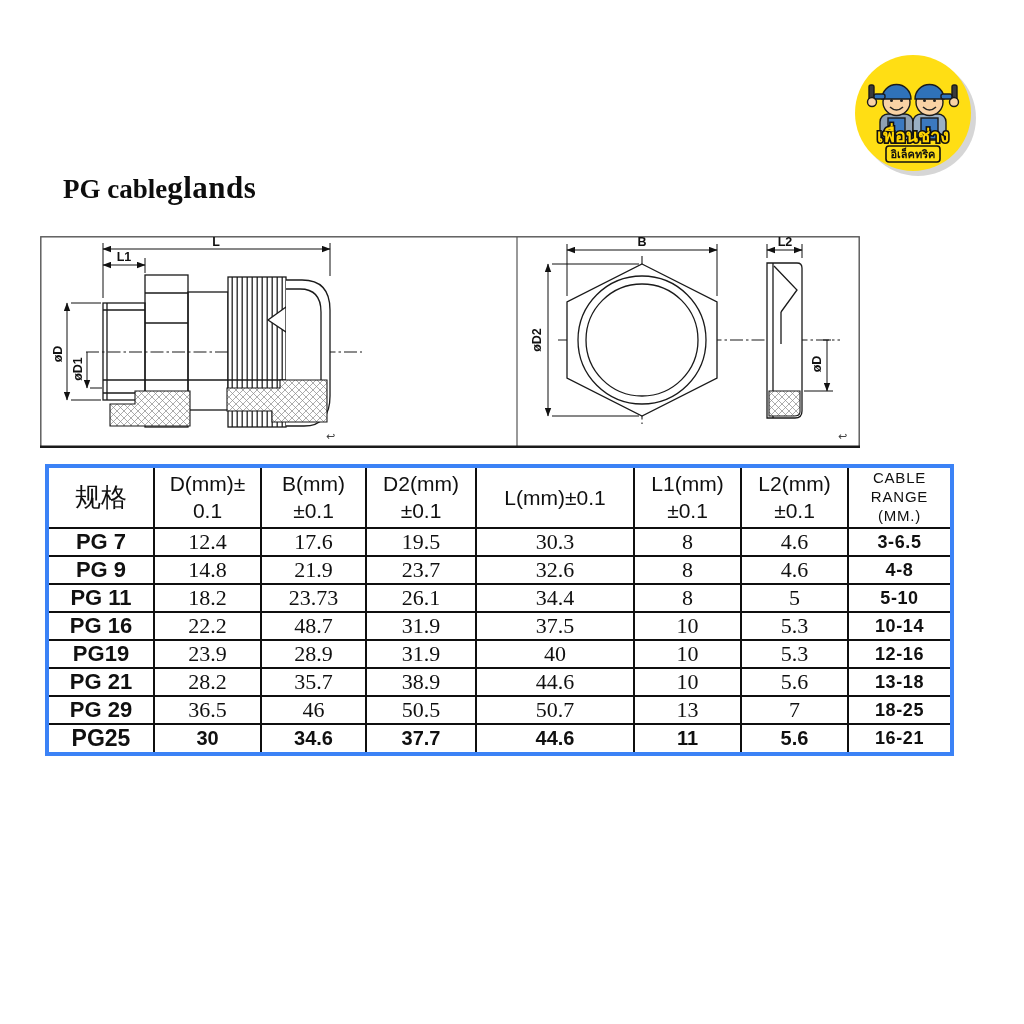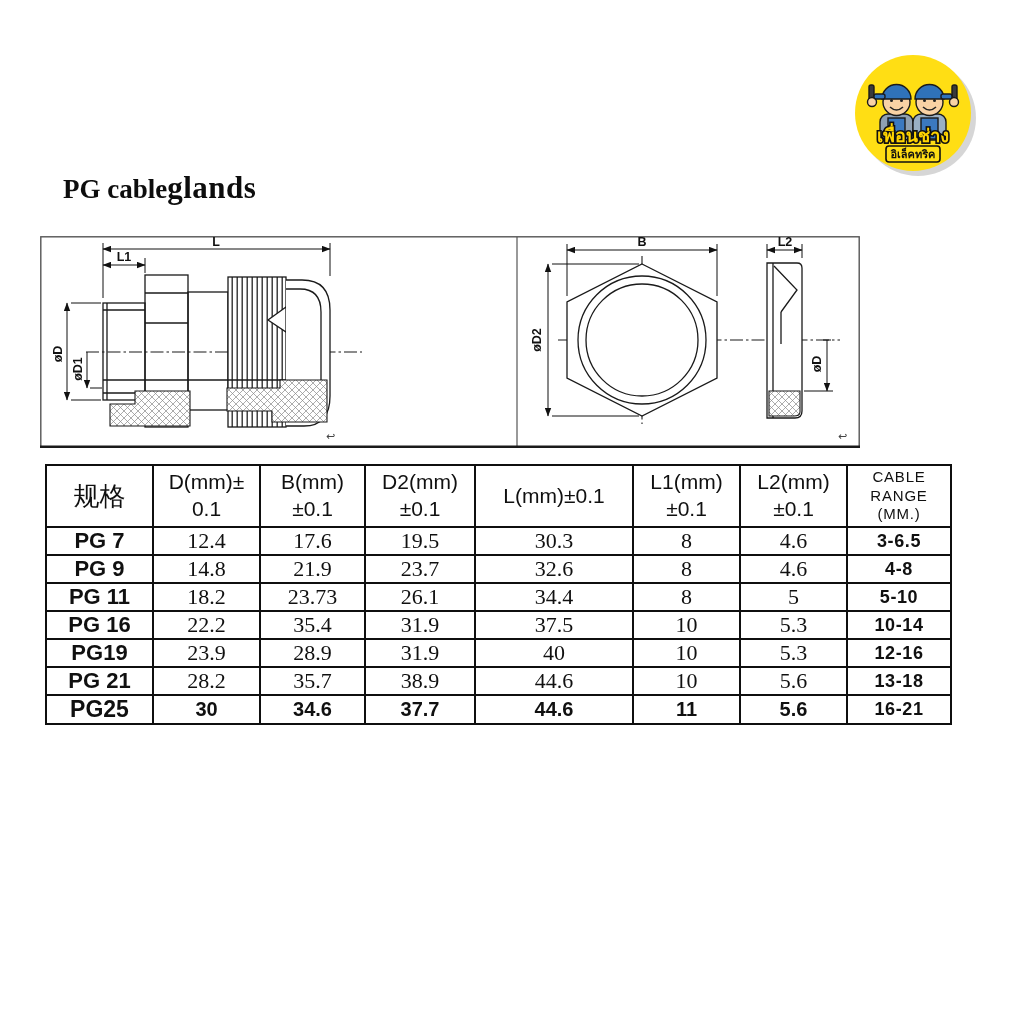--- a/index.html
+++ b/index.html
@@ -9,21 +9,21 @@
   .logo{position:absolute;left:852px;top:52px;}
 
   .title{position:absolute;left:63px;top:170px;font-family:"Liberation Serif", serif;
          font-weight:bold;color:#0d0d0d;white-space:nowrap;}
   .title .t1{font-size:27px;}
   .title .t2{font-size:31px;letter-spacing:.5px;}
 
   .drawing{position:absolute;left:40px;top:236px;}
 
   .table-wrap{position:absolute;left:45px;top:464px;}
-  table.spec{border-collapse:collapse;table-layout:fixed;border:1px solid #3b82f6;}
+  table.spec{border-collapse:collapse;table-layout:fixed;border:4px solid #3b82f6;}
   table.spec th,table.spec td{border:2.4px solid #0f0f0f;text-align:center;vertical-align:middle;
        padding:0 2px;overflow:hidden;}
   tr.hdr{height:62px;}
   tr.hdr th{font-weight:400;}
   th.h-spec{vertical-align:bottom;font-size:26px;font-weight:700;padding-bottom:3px;}
   th.h-dim{font-size:21px;white-space:pre-line;line-height:1.28;}
   th.h-L{font-size:21px;vertical-align:bottom;padding-bottom:5px;}
   th.h-range{font-size:15px;font-weight:700;white-space:pre-line;line-height:1.25;letter-spacing:.8px;}
   tr.data{height:20px;}
   tr.data .rl{font-size:22px;font-weight:700;font-family:"Liberation Sans", sans-serif;}
@@ -227,21 +227,21 @@
     <td class="num">23.73</td>
     <td class="num">26.1</td>
     <td class="num">34.4</td>
     <td class="num">8</td>
     <td class="num">5</td>
     <td class="range">5-10</td>
   </tr>
         <tr class="data">
     <th class="rl">PG 16</th>
     <td class="num">22.2</td>
-    <td class="num">35.4</td>
+    <td class="num">48.7</td>
     <td class="num">31.9</td>
     <td class="num">37.5</td>
     <td class="num">10</td>
     <td class="num">5.3</td>
     <td class="range">10-14</td>
   </tr>
         <tr class="data">
     <th class="rl">PG19</th>
     <td class="num">23.9</td>
     <td class="num">28.9</td>
@@ -253,20 +253,30 @@
   </tr>
         <tr class="data">
     <th class="rl">PG 21</th>
     <td class="num">28.2</td>
     <td class="num">35.7</td>
     <td class="num">38.9</td>
     <td class="num">44.6</td>
     <td class="num">10</td>
     <td class="num">5.6</td>
     <td class="range">13-18</td>
+  </tr>
+        <tr class="data">
+    <th class="rl">PG 29</th>
+    <td class="num">36.5</td>
+    <td class="num">46</td>
+    <td class="num">50.5</td>
+    <td class="num">50.7</td>
+    <td class="num">13</td>
+    <td class="num">7</td>
+    <td class="range">18-25</td>
   </tr>
         <tr class="data last">
     <th class="rl">PG25</th>
     <td class="num">30</td>
     <td class="num">34.6</td>
     <td class="num">37.7</td>
     <td class="num">44.6</td>
     <td class="num">11</td>
     <td class="num">5.6</td>
     <td class="range">16-21</td>

